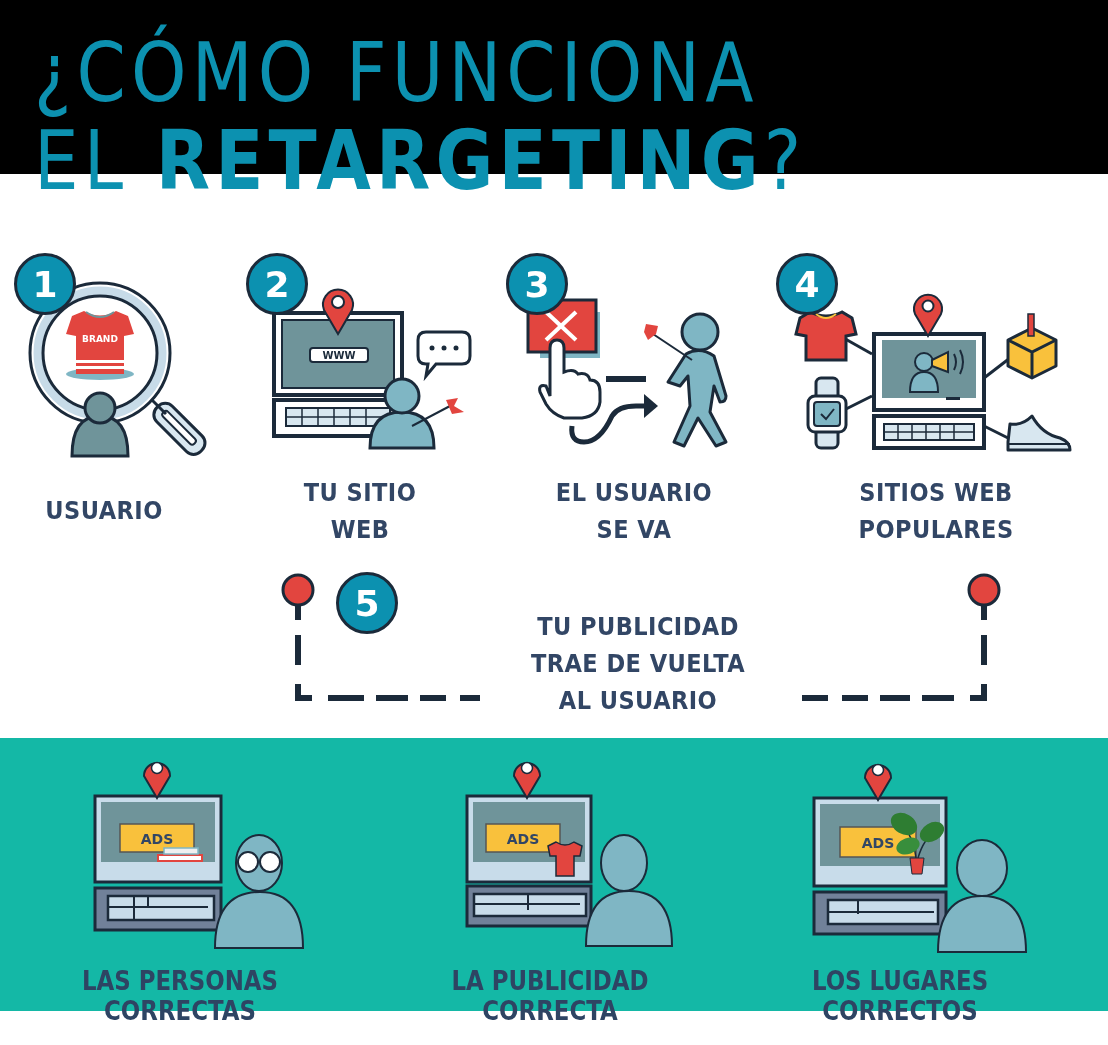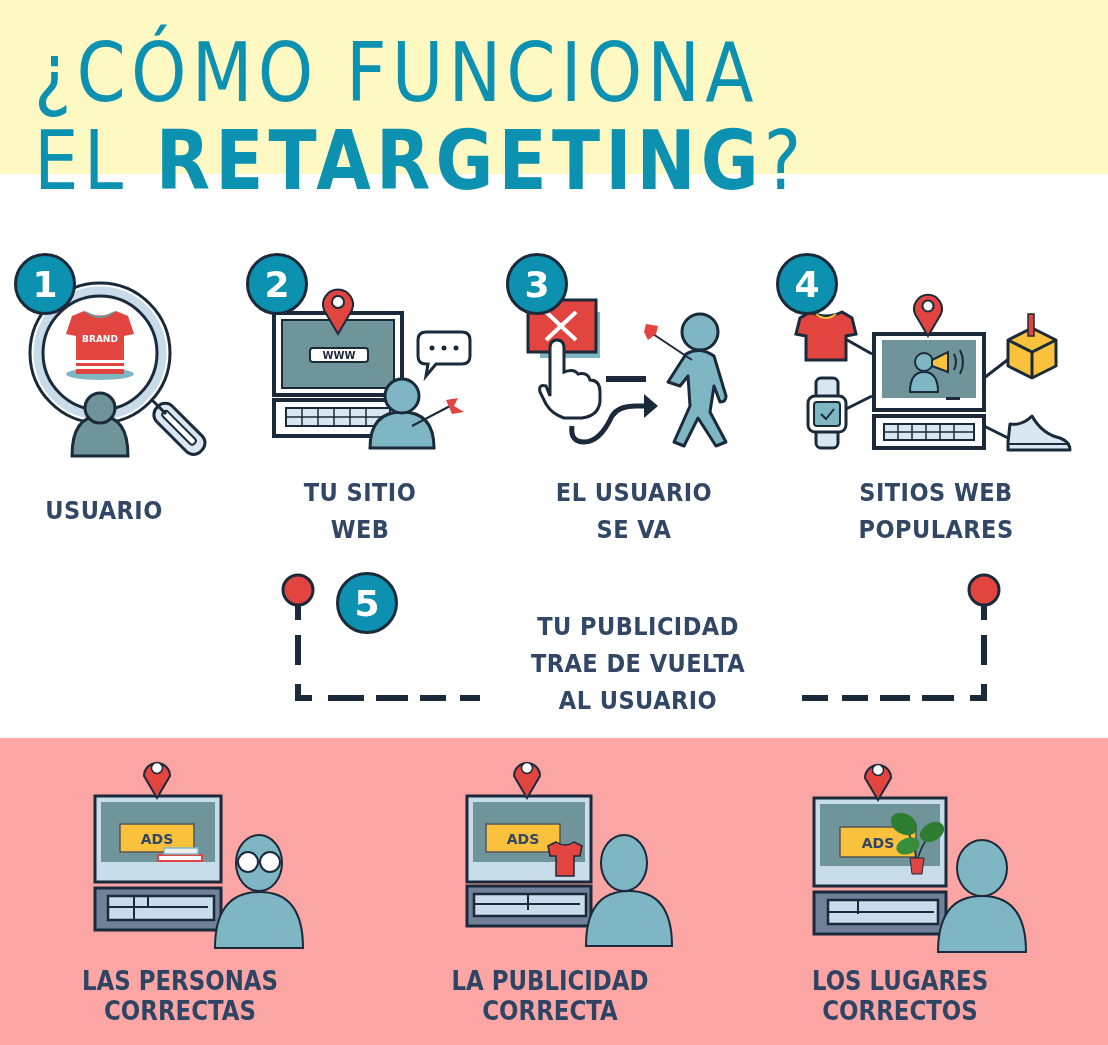--- a/index.html
+++ b/index.html
@@ -1,21 +1,21 @@
 <!DOCTYPE html>
 <html><head>
 <meta charset="utf-8">
 <style>
   * { box-sizing: border-box; margin: 0; padding: 0; }
   html, body { width: 1108px; height: 1045px; overflow: hidden; background: #ffffff; }
   body { font-family: "DejaVu Sans", sans-serif; position: relative; }
 
   .header {
     position: absolute; left: 0; top: 0; width: 1108px; height: 174px;
-    background: #fef9c3;
+    background: #000000;
   }
   .title-line {
     position: absolute; left: 34px; color: #0c91b0;
     font-family: "DejaVu Sans", sans-serif; font-weight: normal;
     letter-spacing: 6px; font-size: 82px; line-height: 82px;
     transform: scaleX(0.86); transform-origin: left center;
     white-space: nowrap;
   }
   .title-line.l1 { top: 32px; }
   .title-line.l2 { top: 120px; }
@@ -32,22 +32,22 @@
     font-family: "DejaVu Sans", sans-serif; z-index: 2;
   }
   .step-label {
     position: absolute; text-align: center; color: #324665;
     font-weight: bold; font-size: 25px; line-height: 37px;
     font-family: "DejaVu Sans", sans-serif; letter-spacing: 0.5px;
     transform: scaleX(0.9); white-space: nowrap;
   }
 
   .bottom-section {
-    position: absolute; left: 0; top: 738px; width: 1108px; height: 307px;
-    background: #fca5a5;
+    position: absolute; left: 0; top: 738px; width: 1108px; height: 273px;
+    background: #14b8a6;
   }
   .bottom-label {
     position: absolute; text-align: center; color: #2e4463;
     font-weight: bold; font-size: 26px; line-height: 30px;
     transform: scaleX(0.88); white-space: nowrap;
     font-family: "DejaVu Sans", sans-serif;
   }
 
   svg { position: absolute; overflow: visible; }
 </style>

